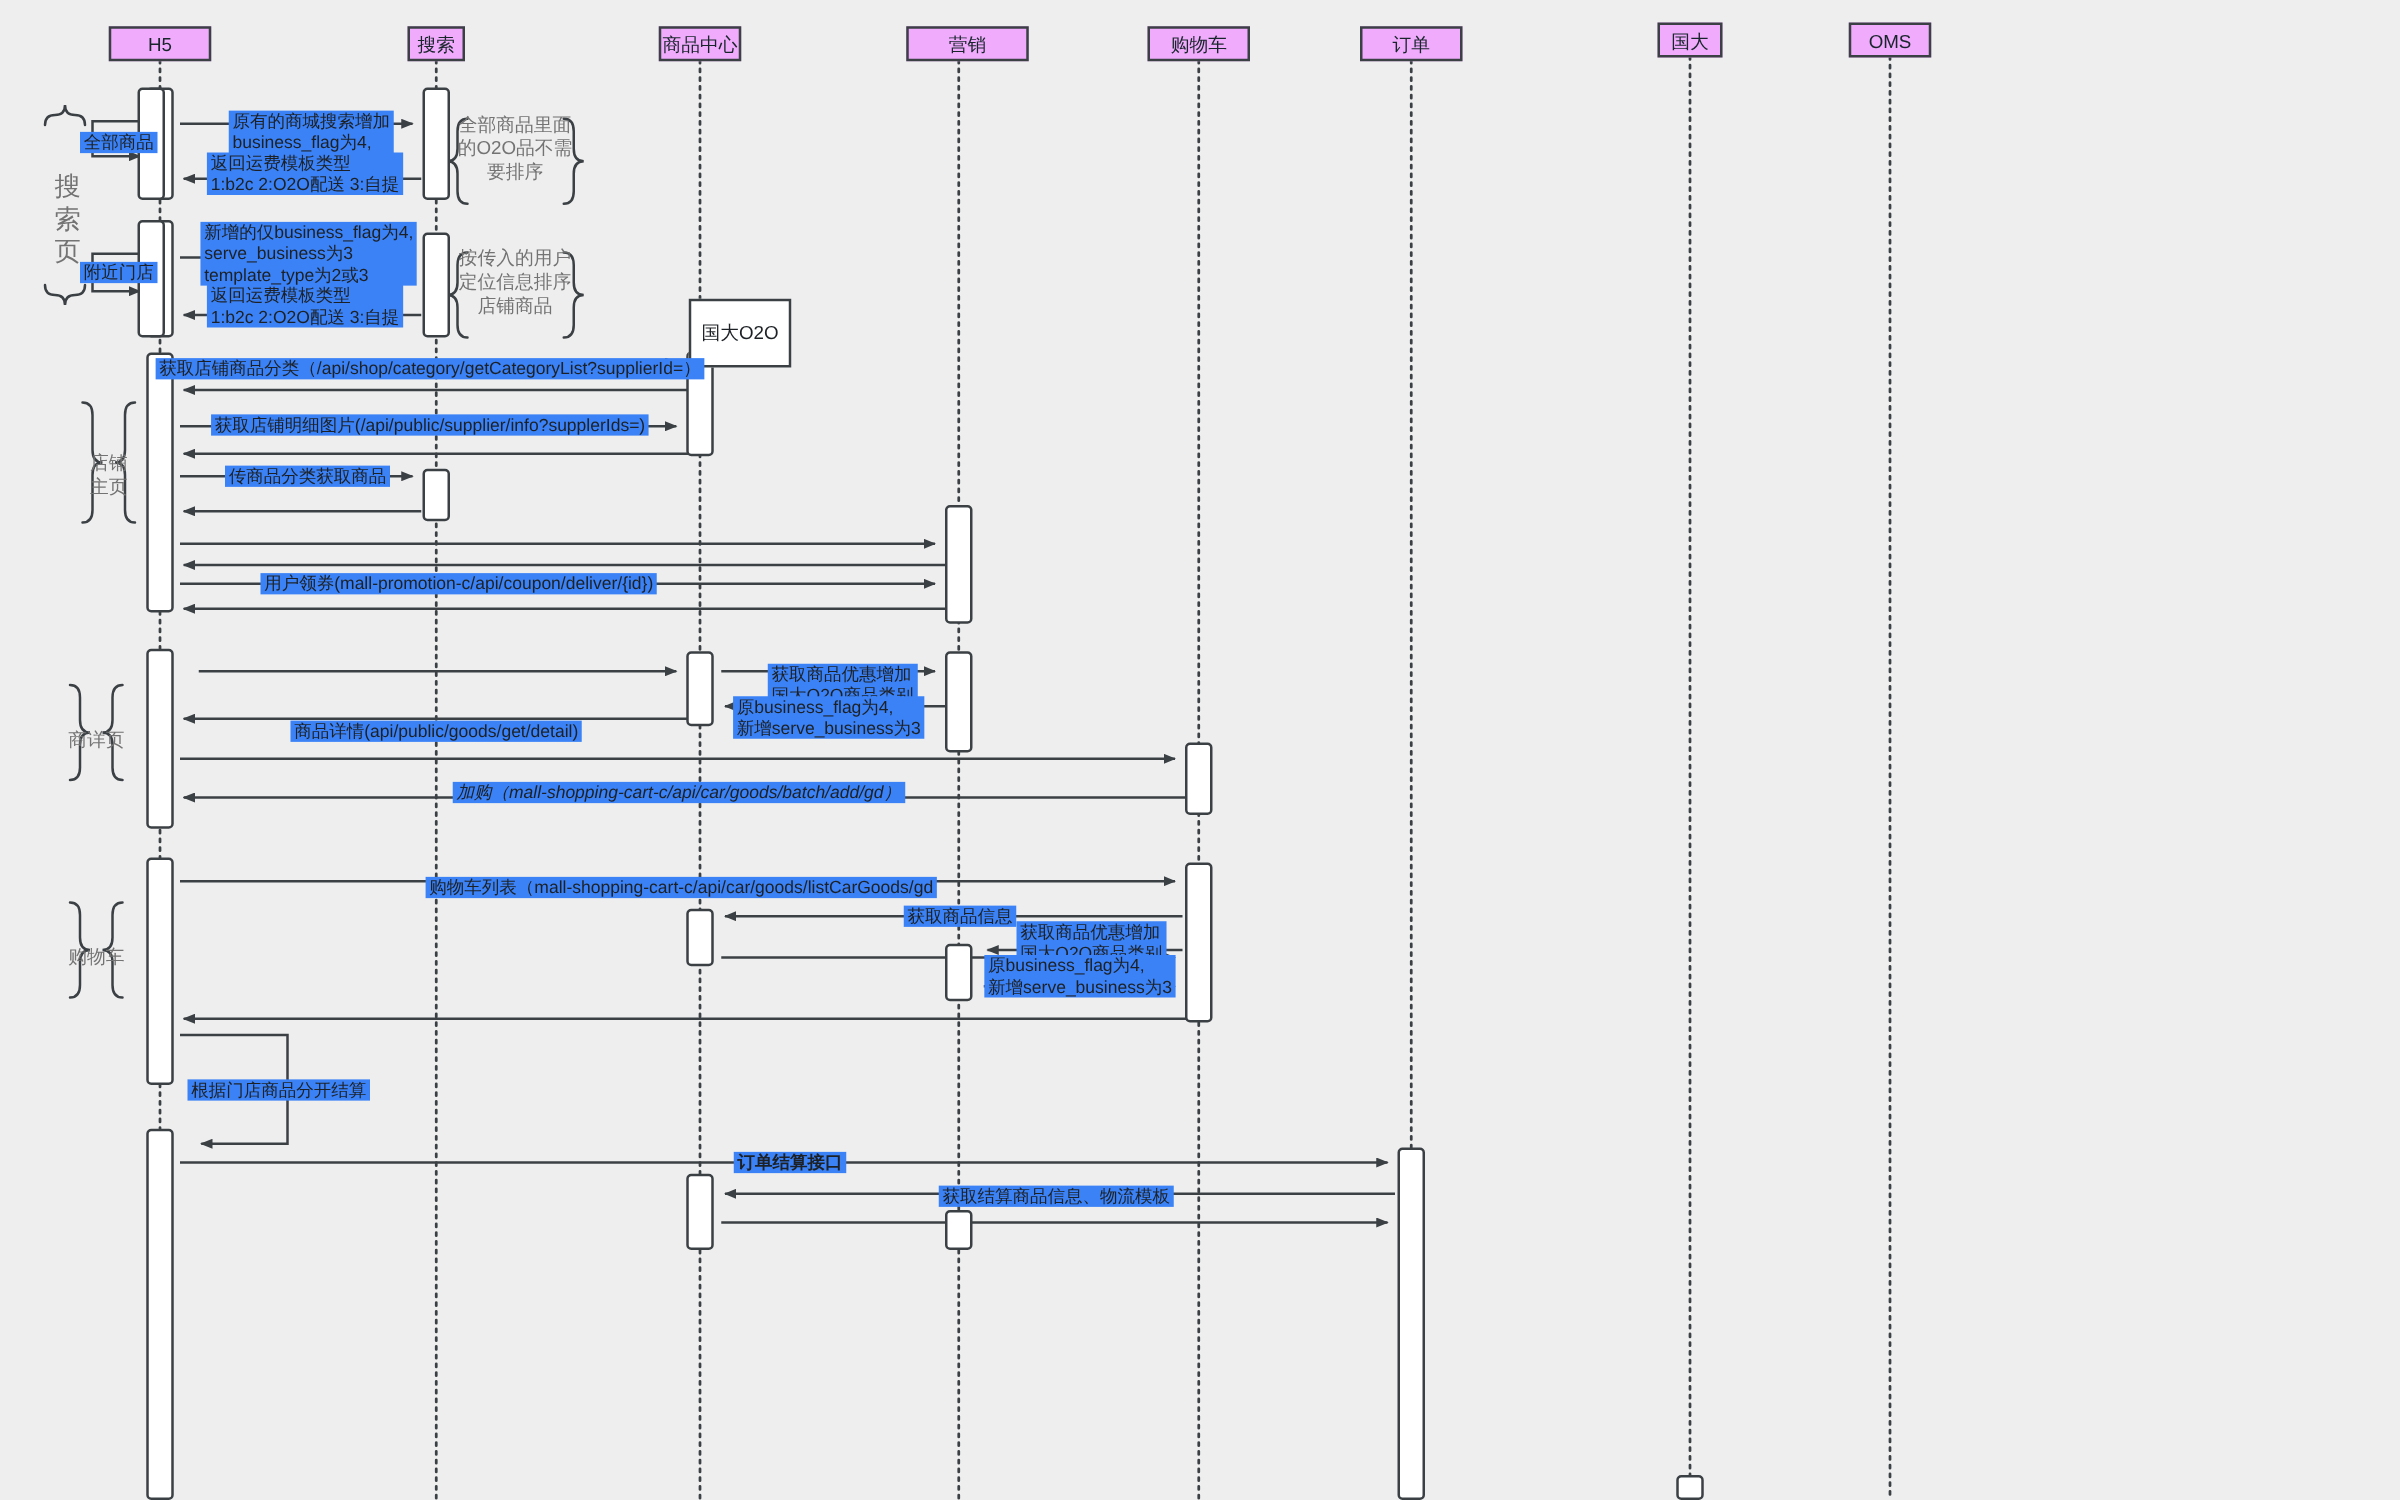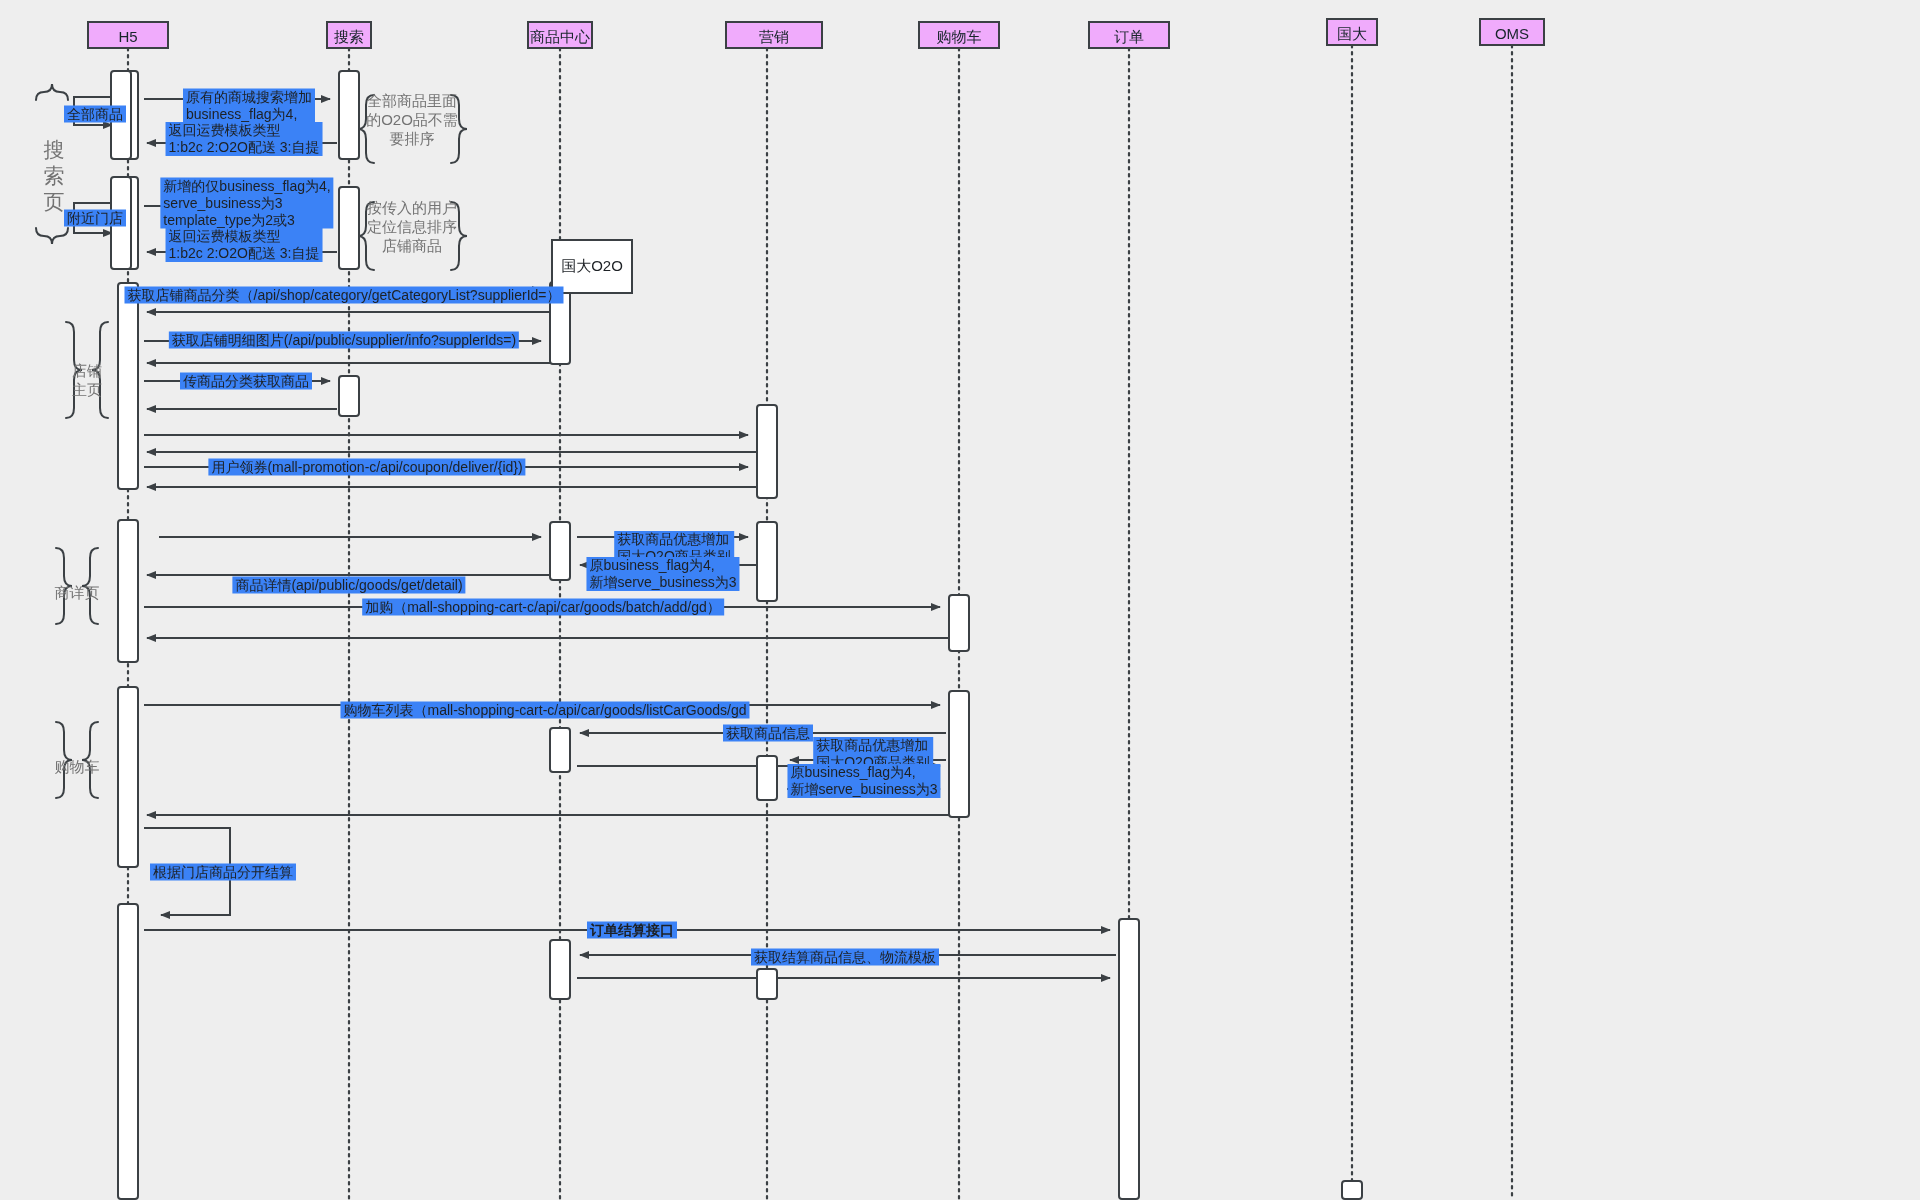--- a/index.html
+++ b/index.html
@@ -256,21 +256,21 @@
   <div class="msg" style="left:344px;top:295px;">获取店铺商品分类（/api/shop/category/getCategoryList?supplierId=）</div>
   <div class="msg" style="left:344px;top:340px;">获取店铺明细图片(/api/public/supplier/info?supplerIds=)</div>
   <div class="msg" style="left:246px;top:381px;">传商品分类获取商品</div>
   <div class="msg" style="left:367px;top:467px;">用户领券(mall-promotion-c/api/coupon/deliver/{id})</div>
 
   <div class="msg" style="left:349px;top:537px;margin-top:48px;">商品详情(api/public/goods/get/detail)</div>
   <div class="msg multiline" style="left:674px;top:548px;">获取商品优惠增加
 国大O2O商品类别</div>
   <div class="msg multiline" style="left:663px;top:574px;">原business_flag为4,
 新增serve_business为3</div>
-  <div class="msg" style="left:543px;top:607px;">加购（mall-shopping-cart-c/api/car/goods/batch/add/gd）</div>
+  <div class="msg" style="left:543px;top:634px;font-style:italic;">加购（mall-shopping-cart-c/api/car/goods/batch/add/gd）</div>
 
   <div class="msg" style="left:545px;top:710px;">购物车列表（mall-shopping-cart-c/api/car/goods/listCarGoods/gd</div>
   <div class="msg" style="left:768px;top:733px;">获取商品信息</div>
   <div class="msg multiline" style="left:873px;top:754px;">获取商品优惠增加
 国大O2O商品类别</div>
   <div class="msg multiline" style="left:864px;top:781px;">原business_flag为4,
 新增serve_business为3</div>
 
   <div class="msg" style="left:223px;top:872px;">根据门店商品分开结算</div>
   <div class="msg" style="left:632px;top:930px;font-weight:bold;">订单结算接口</div>

